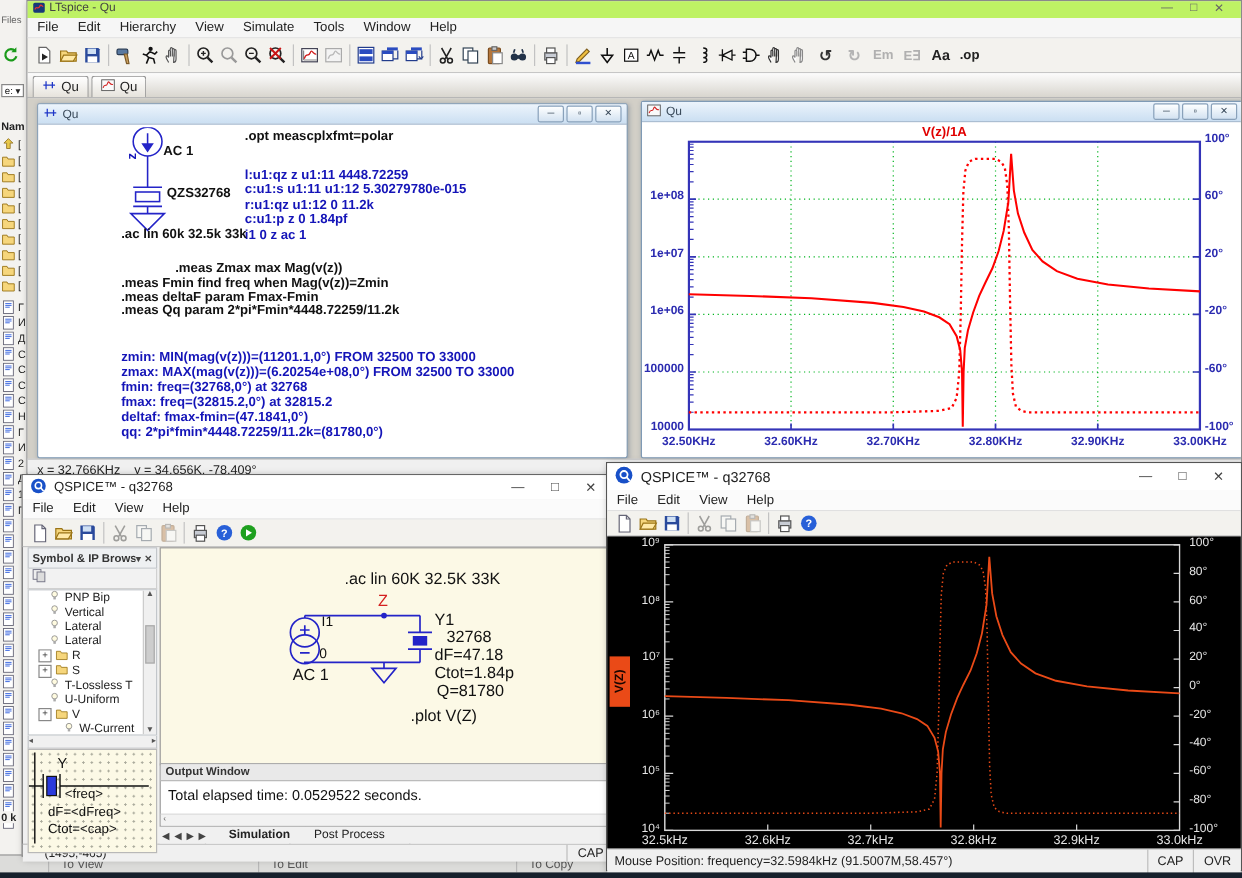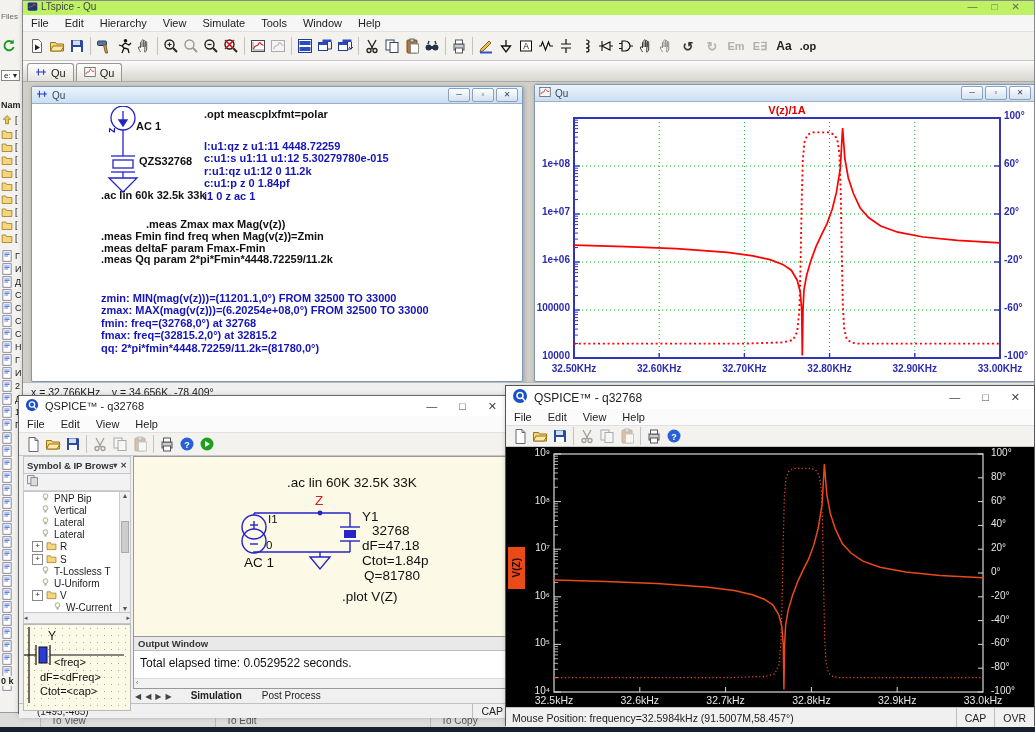--- a/index.html
+++ b/index.html
@@ -677,20 +677,21 @@
             <div class="dirtxt" style="position: static; margin-left: 45px;">.meas Zmax max Mag(v(z))</div>
             <div class="dirtxt" style="position: static;">.meas Fmin find freq when Mag(v(z))=Zmin</div>
             <div class="dirtxt" style="position: static;">.meas deltaF param Fmax-Fmin</div>
             <div class="dirtxt" style="position: static;">.meas Qq param 2*pi*Fmin*4448.72259/11.2k</div>
           </div>
         <div id="lt-results" class="abs" style="left:69px;top:188px">
             <div class="bluetxt" style="position: static;">zmin: MIN(mag(v(z)))=(11201.1,0°) FROM 32500 TO 33000</div>
             <div class="bluetxt" style="position: static;">zmax: MAX(mag(v(z)))=(6.20254e+08,0°) FROM 32500 TO 33000</div>
             <div class="bluetxt" style="position: static;">fmin: freq=(32768,0°) at 32768</div>
             <div class="bluetxt" style="position: static;">fmax: freq=(32815.2,0°) at 32815.2</div>
+            <div class="bluetxt" style="position: static;">deltaf: fmax-fmin=(47.1841,0°)</div>
             <div class="bluetxt" style="position: static;">qq: 2*pi*fmin*4448.72259/11.2k=(81780,0°)</div>
           </div>
       </div>
     </div>
 
     <div class="child" style="left:511px;top:2px;width:500px;height:296px">
       <div class="child-title">
         <span id="lt-tab-ico2"><svg width="12" height="12" viewBox="0 0 16 16">
               <rect x="1" y="2" width="14" height="12" fill="#fafafa" stroke="#555"></rect>
               <path d="M2.5 11c2-6 3.5 0 5-5s2.5 3 6 1" stroke="#d22020" stroke-width="1.2" fill="none"></path>

